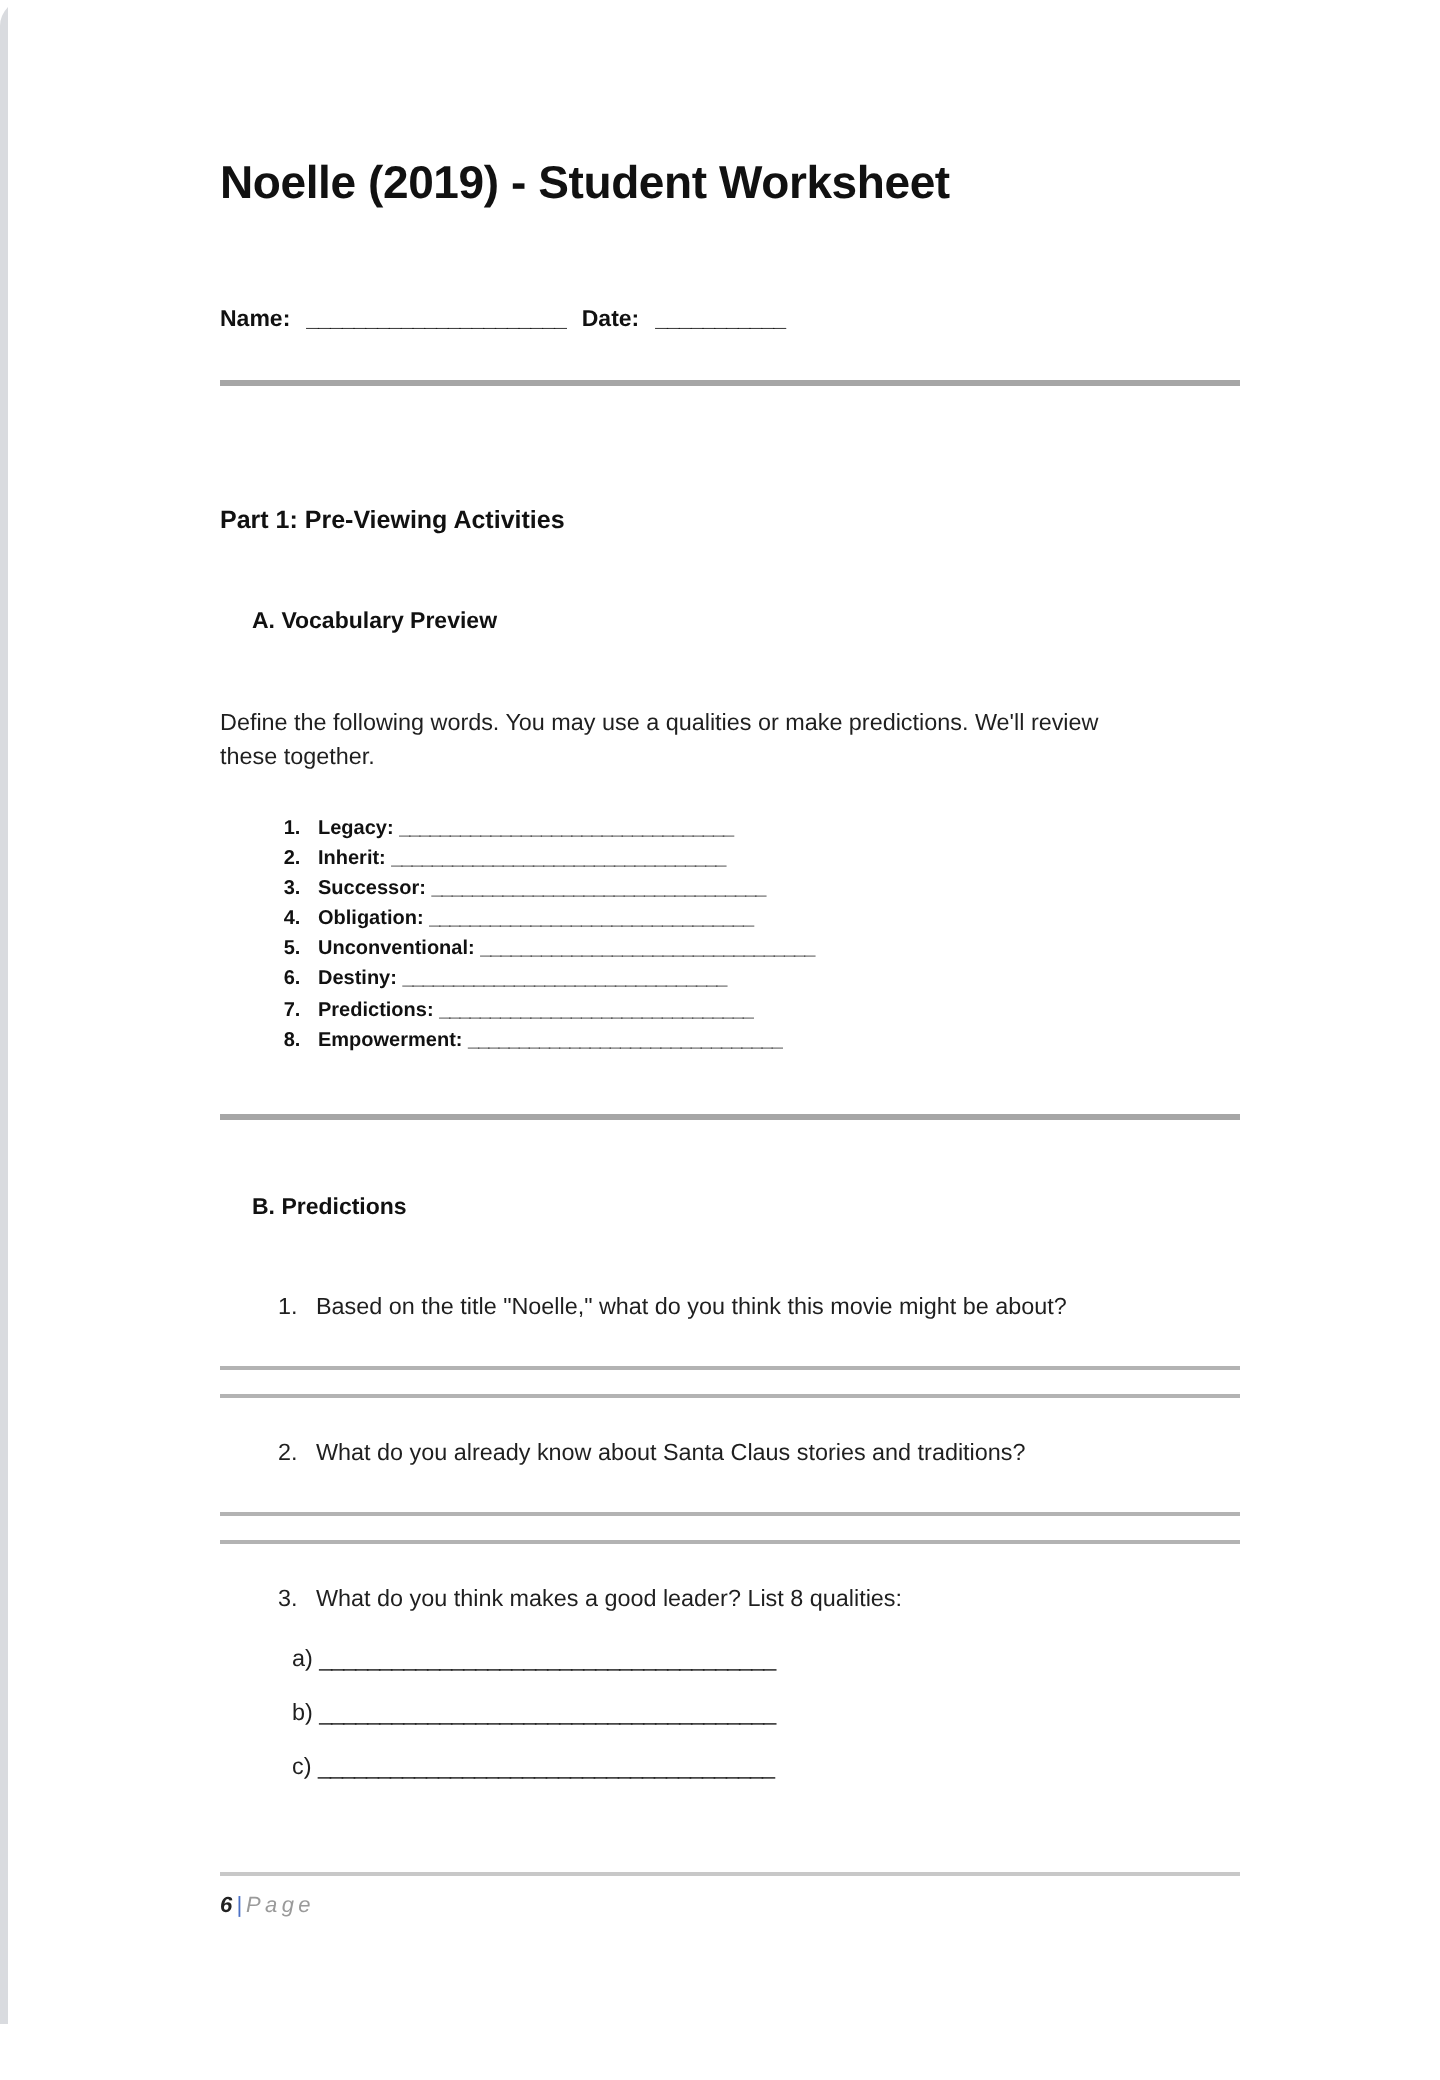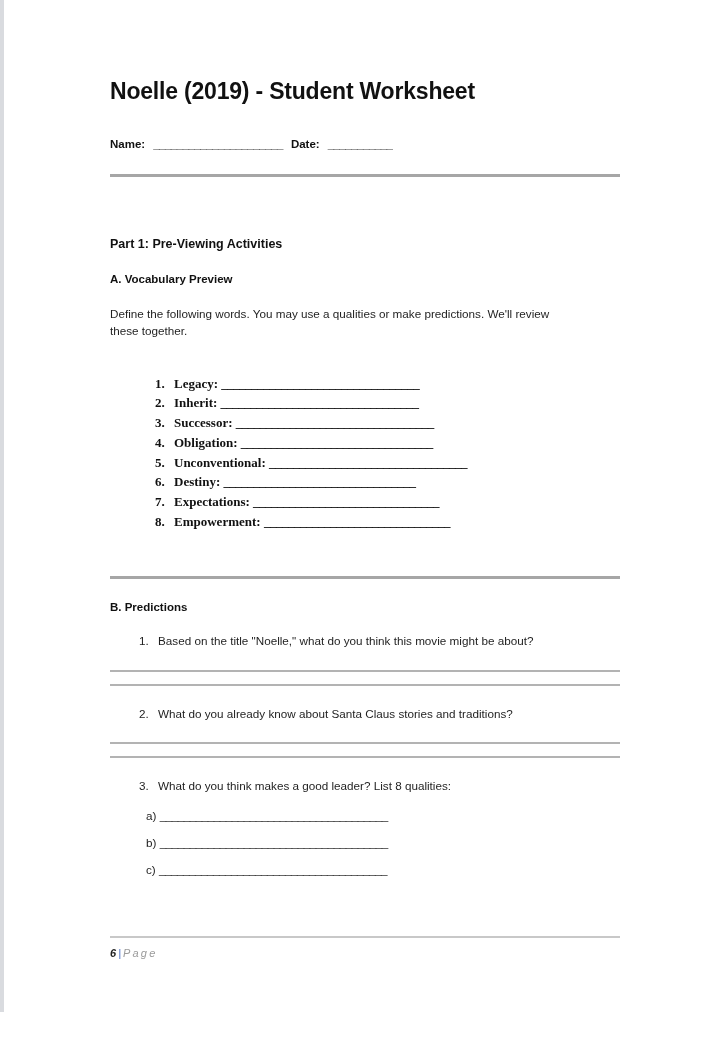--- a/index.html
+++ b/index.html
@@ -14,20 +14,21 @@
     -webkit-font-smoothing: antialiased;
   }
 
   .page {
     position: relative;
     width: 720px;
     height: 1040px;
     background: #ffffff;
     box-sizing: border-box;
     overflow: hidden;
+    border-radius: 13px;
   }
 
   
   .page-edge-left {
     position: absolute;
     left: 0;
     top: 0;
     width: 4px;
     height: 1012px;
     background: #d9dbdf;
@@ -46,21 +47,21 @@
     padding-top: 78px;
     font-size: 23px;
     font-weight: bold;
     letter-spacing: -0.2px;
     color: #111111;
     line-height: 1.2;
   }
 
   
   .name-date {
-    margin-top: 32px;
+    margin-top: 48px;
     font-size: 11.5px;
     font-weight: bold;
     color: #111111;
     white-space: nowrap;
   }
   .name-date .fill {
     font-weight: bold;
     letter-spacing: -0.5px;
   }
   .name-date .gap { display: inline-block; width: 8px; }
@@ -89,44 +90,43 @@
 
   
   .part-heading {
     margin: 0;
     padding-top: 60px;
     font-size: 12.5px;
     font-weight: bold;
     color: #111111;
   }
   .sub-heading {
-    margin: 0;
+    margin: 16px;
     padding-top: 22px;
     font-size: 11.5px;
     font-weight: bold;
     color: #111111;
   }
   .body-text {
     margin: 0;
     padding-top: 21px;
     font-size: 11.7px;
     line-height: 1.45;
     color: #1f1f1f;
     width: 470px;
   }
 
   
   ol.vocab-list {
-    margin: 16px;
+    margin: 1px;
     padding-top: 18px;
     padding-left: 42px;
-    font-size: 13px;
+    font-size: 10px;
     line-height: 1.52;
     color: #111111;
-    font-family: Liberation Serif, serif;
   }
   ol.vocab-list li {
     font-weight: bold;
     padding-left: 6px;
   }
   ol.vocab-list li .fill {
     font-weight: bold;
     letter-spacing: -0.5px;
   }
 
@@ -211,21 +211,21 @@
 
     <p class="body-text">Define the following words. You may use a qualities or make predictions. We'll review these together.</p>
 
     <ol class="vocab-list">
       <li><span>Legacy:</span> <span class="fill">_________________________________</span></li>
       <li><span>Inherit:</span> <span class="fill">_________________________________</span></li>
       <li><span>Successor:</span> <span class="fill">_________________________________</span></li>
       <li><span>Obligation:</span> <span class="fill">________________________________</span></li>
       <li><span>Unconventional:</span> <span class="fill">_________________________________</span></li>
       <li><span>Destiny:</span> <span class="fill">________________________________</span></li>
-      <li><span>Expectations:</span> <span class="fill">_______________________________</span></li>
+      <li><span>Predictions:</span> <span class="fill">_______________________________</span></li>
       <li><span>Empowerment:</span> <span class="fill">_______________________________</span></li>
     </ol>
 
     <div style="height:28px"></div>
     <hr class="rule-thick">
 
     <h3 class="sub-heading">B. Predictions</h3>
 
 
     <ol class="question-list">

